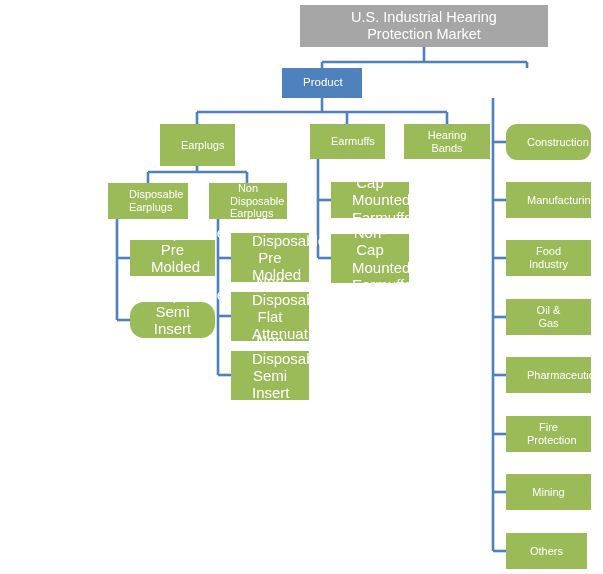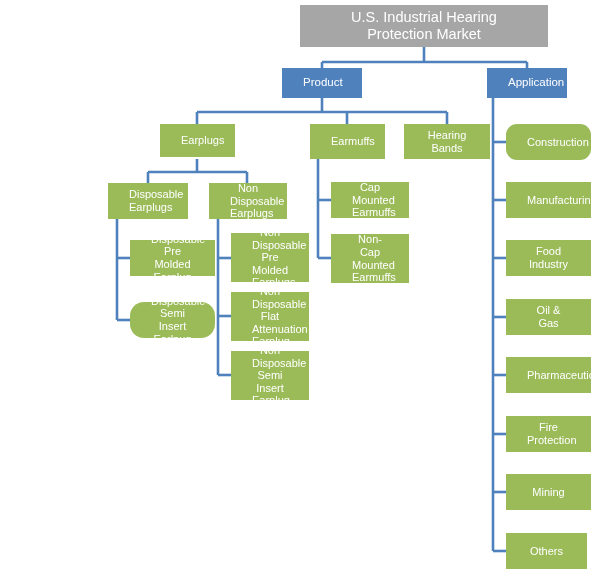--- a/index.html
+++ b/index.html
@@ -48,21 +48,21 @@
   .lvl-blue {
     background: #4f81bd;
     font-size: 11.5px;
   }
   .lvl-green {
     background: #9bbb59;
     font-size: 11px;
   }
   .lvl-green-sm {
     background: #9bbb59;
-    font-size: 11px;
+    font-size: 15px;
   }
 </style>
 </head>
 <body>
 
 <div id="canvas">
 
   <svg id="connectors" viewBox="0 0 603 574" xmlns="http://www.w3.org/2000/svg">
     <g stroke="#4f81bd" stroke-width="2.6" fill="none" stroke-linecap="butt">
 
@@ -108,25 +108,22 @@
   </svg>
 
   <div class="node lvl-root" style="left:300px; top:5px; width:248px; height:42px;">
     <span class="node-label">U.S. Industrial  Hearing Protection Market</span>
   </div>
 
   <div class="node lvl-blue" style="left:282px; top:68px; width:80px; height:30px;">
     <span class="node-label">Product</span>
   </div>
 
-  <div class="node lvl-blue" style="left:487px; top:68px; width:80px; height:30px;">
-    <span class="node-label">Application</span>
-  </div>
-
-  <div class="node lvl-green" style="left:160px; top:124px; width:75px; height:33px;">
+
+  <div class="node lvl-green" style="left:160px; top:124px; width:75px; height:42px;">
     <span class="node-label">Earplugs</span>
   </div>
 
   <div class="node lvl-green" style="left:310px; top:124px; width:75px; height:35px;">
     <span class="node-label">Earmuffs</span>
   </div>
 
   <div class="node lvl-green" style="left:404px; top:124px; width:86px; height:35px;">
     <span class="node-label">Hearing Bands</span>
   </div>

